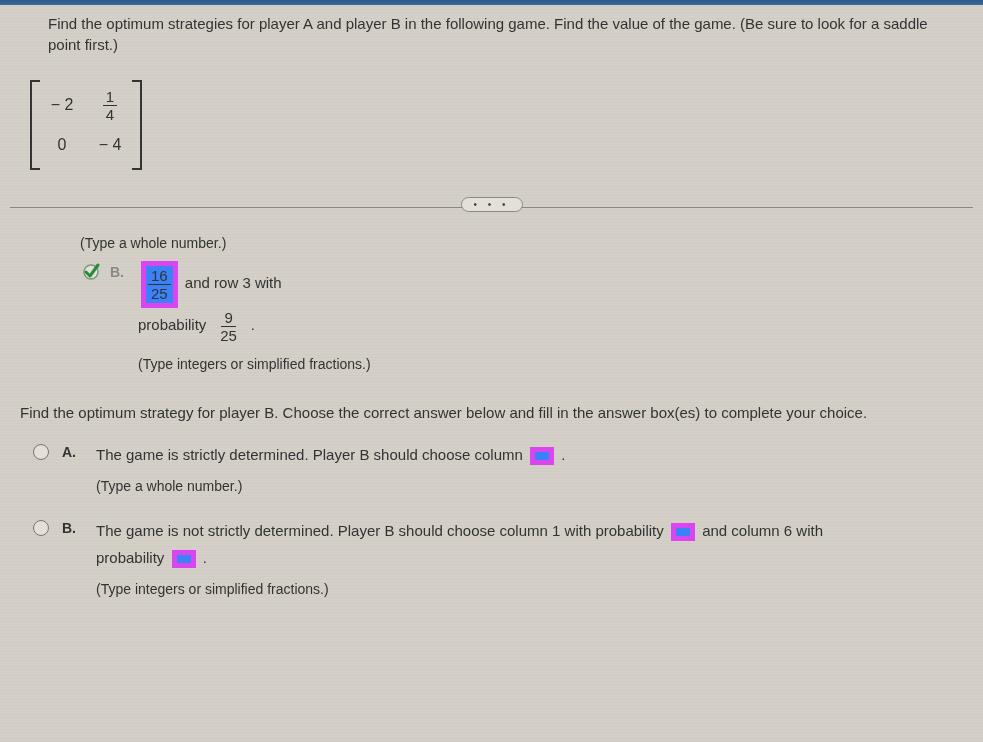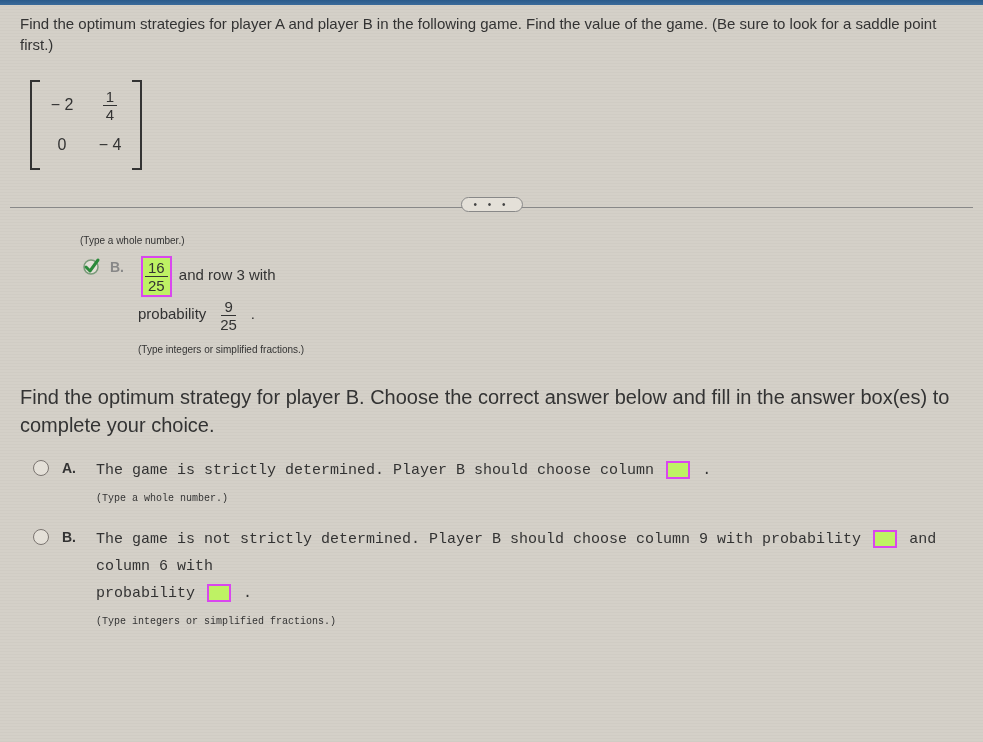--- a/index.html
+++ b/index.html
@@ -17,20 +17,21 @@
       height: 5px;
       background: linear-gradient(to bottom, #2a5a8a, #3a6a9a);
     }
     .content {
       padding: 8px 20px 20px 20px;
     }
     .question {
       font-size: 15px;
       line-height: 1.4;
       margin-bottom: 18px;
+      margin-left: 28px;
     }
     .matrix {
       display: inline-flex;
       align-items: center;
       margin: 6px 0 14px 10px;
     }
     .bracket-left, .bracket-right {
       width: 10px;
       height: 90px;
       border-top: 2px solid #333;
@@ -88,21 +89,21 @@
       font-size: 10px;
       letter-spacing: 4px;
       color: #444;
       cursor: pointer;
     }
     .indent-block {
       margin-left: 60px;
       margin-bottom: 20px;
     }
     .hint {
-      font-size: 10px;
+      font-size: 14px;
       margin: 6px 0 4px 0;
     }
     .opt-row {
       display: flex;
       align-items: flex-start;
       gap: 8px;
       margin-top: 10px;
     }
     .opt-marker {
       width: 22px;
@@ -133,56 +134,55 @@
     }
     .opt-body {
       font-size: 15px;
       line-height: 1.9;
       flex: 1;
     }
     .ans-box {
       display: inline-block;
       min-width: 24px;
       height: 18px;
-      background: #bef264;
-      border: 2px solid #d946ef;
+      background: #3b82f6;
+      border: 5px solid #d946ef;
       vertical-align: middle;
       margin: 0 3px;
       padding: 0 3px;
       text-align: center;
       font-size: 14px;
       line-height: 18px;
     }
     .ans-box.frac-box {
       height: auto;
       min-width: 30px;
       padding: 2px 2px;
     }
     .section-q {
-      font-size: 20px;
+      font-size: 15px;
       line-height: 1.4;
       margin: 16px 0 18px 0;
     }
     .choice-row {
       display: flex;
       align-items: flex-start;
       gap: 10px;
       margin: 12px 0 14px 10px;
     }
     .choice-label {
       font-weight: bold;
       font-size: 14px;
       padding-top: 3px;
       width: 24px;
     }
     .choice-body {
       font-size: 15px;
       line-height: 1.8;
       flex: 1;
-      font-family: Liberation Mono, monospace;
     }
   </style>
 </head>
 <body>
 
 <div class="topbar"></div>
 
 <div class="content">
 
   <div class="question">Find the optimum strategies for player A and player B in the following game. Find the value of the game. (Be sure to look for a saddle point first.)</div>
@@ -261,21 +261,21 @@
       <div class="hint">(Type a whole number.)</div>
     </div>
   </div>
 
   <div class="choice-row">
     <div class="opt-marker">
       <div class="radio-svg"></div>
     </div>
     <div class="choice-label">B.</div>
     <div class="choice-body">
-      <span>The game is not strictly determined. Player B should choose column 9 with probability</span>
+      <span>The game is not strictly determined. Player B should choose column 1 with probability</span>
       <span class="ans-box"></span>
       <span>and column 6 with</span>
       <br>
       <span>probability</span>
       <span class="ans-box"></span>
       <span>.</span>
       <div class="hint">(Type integers or simplified fractions.)</div>
     </div>
   </div>
 

